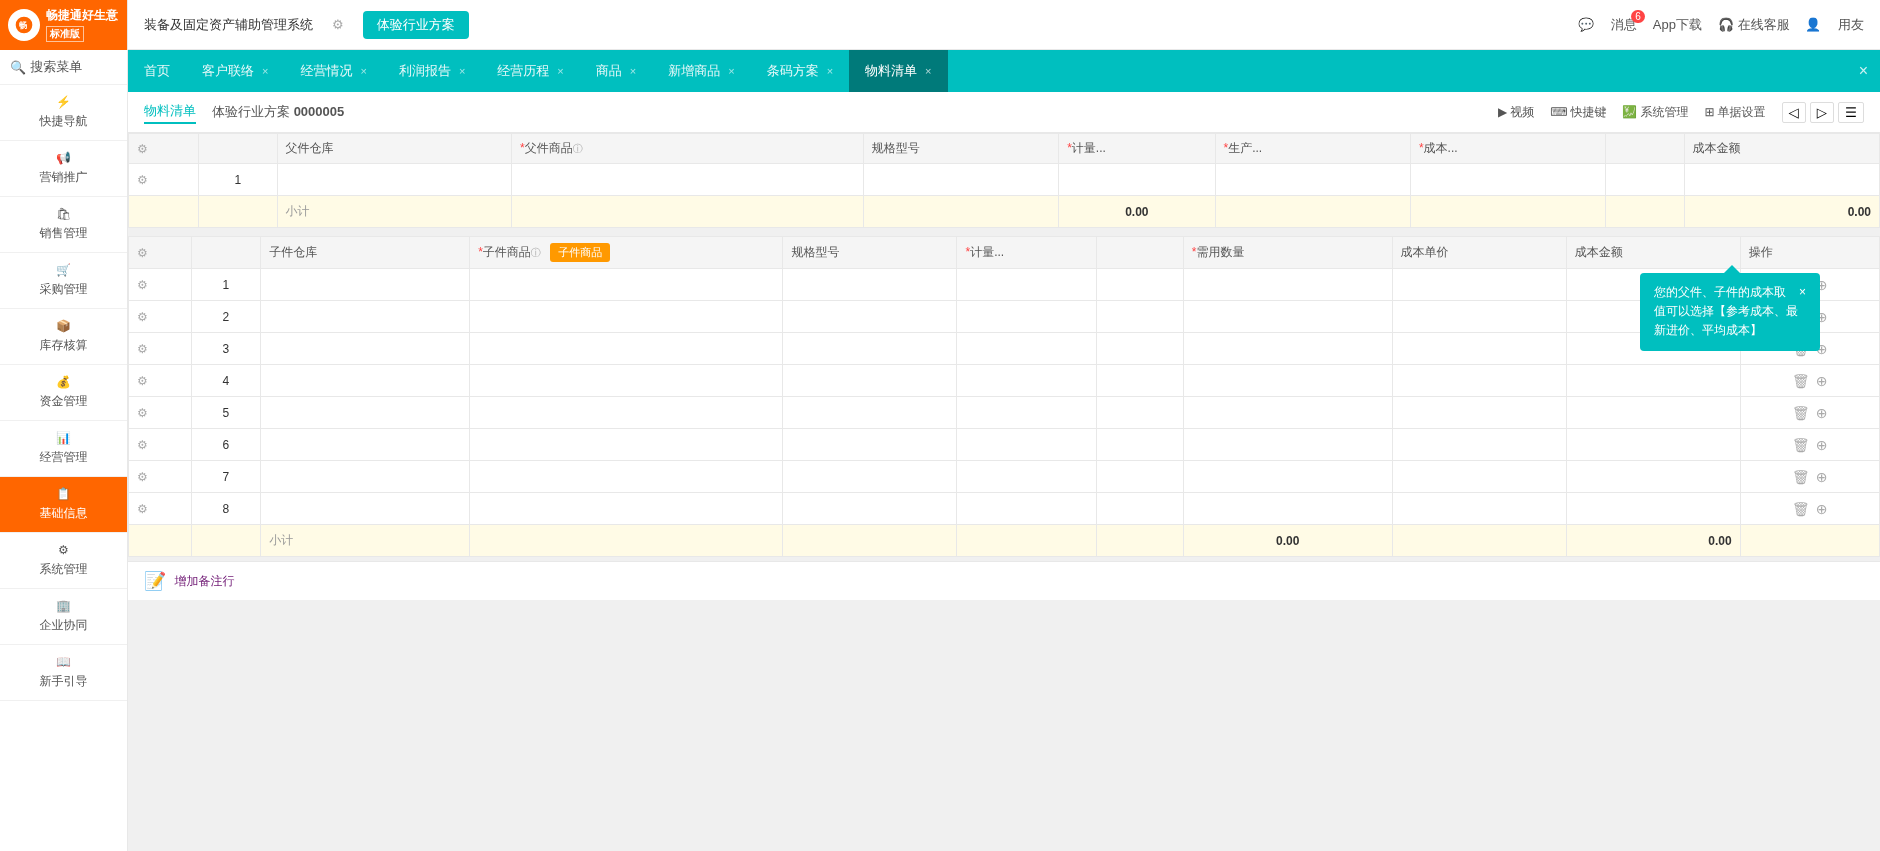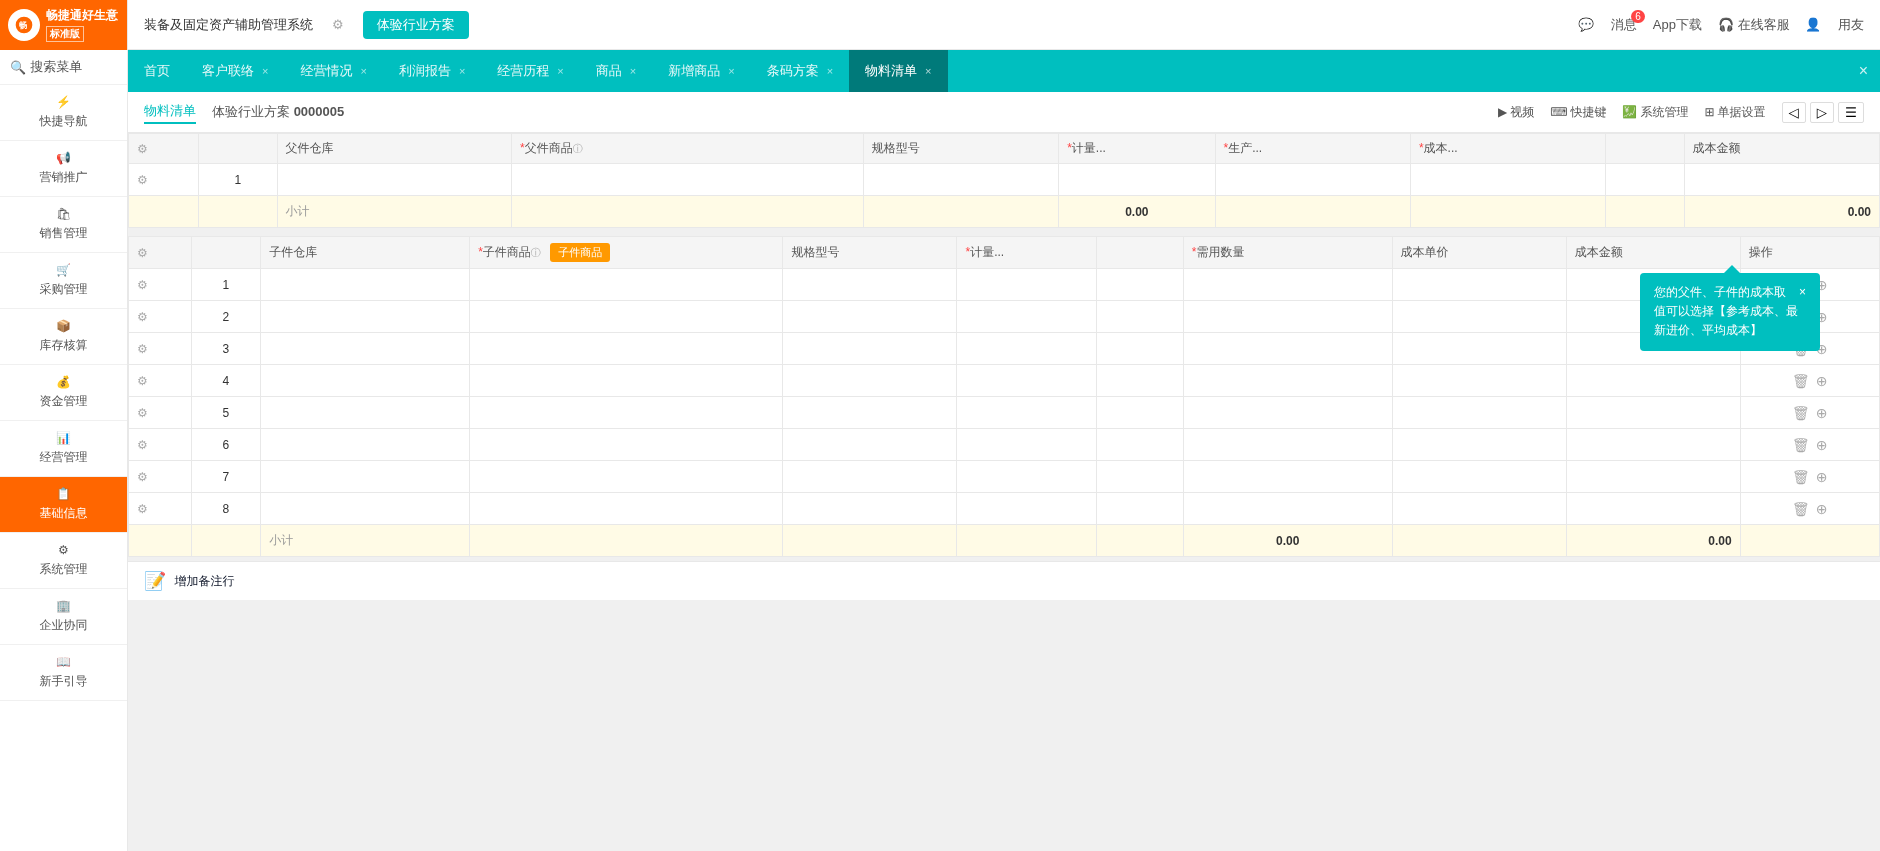--- a/index.html
+++ b/index.html
@@ -486,18 +486,18 @@
     <td></td>
     <td style="text-align:right;font-weight:bold;">0.00</td>
     <td></td>
   </tr>
             </tbody>
         </table>
       </div>
 
       <div class="bottom-bar" style="margin-top:4px;">
         <span class="bottom-icon">📝</span>
-        <span style="color:#0f172a;cursor:pointer;font-size:12px;">增加备注行</span>
+        <span style="color:#701a75;cursor:pointer;font-size:12px;">增加备注行</span>
       </div>
 
     </div>
   </div>
 </div>
 
 </body></html>

